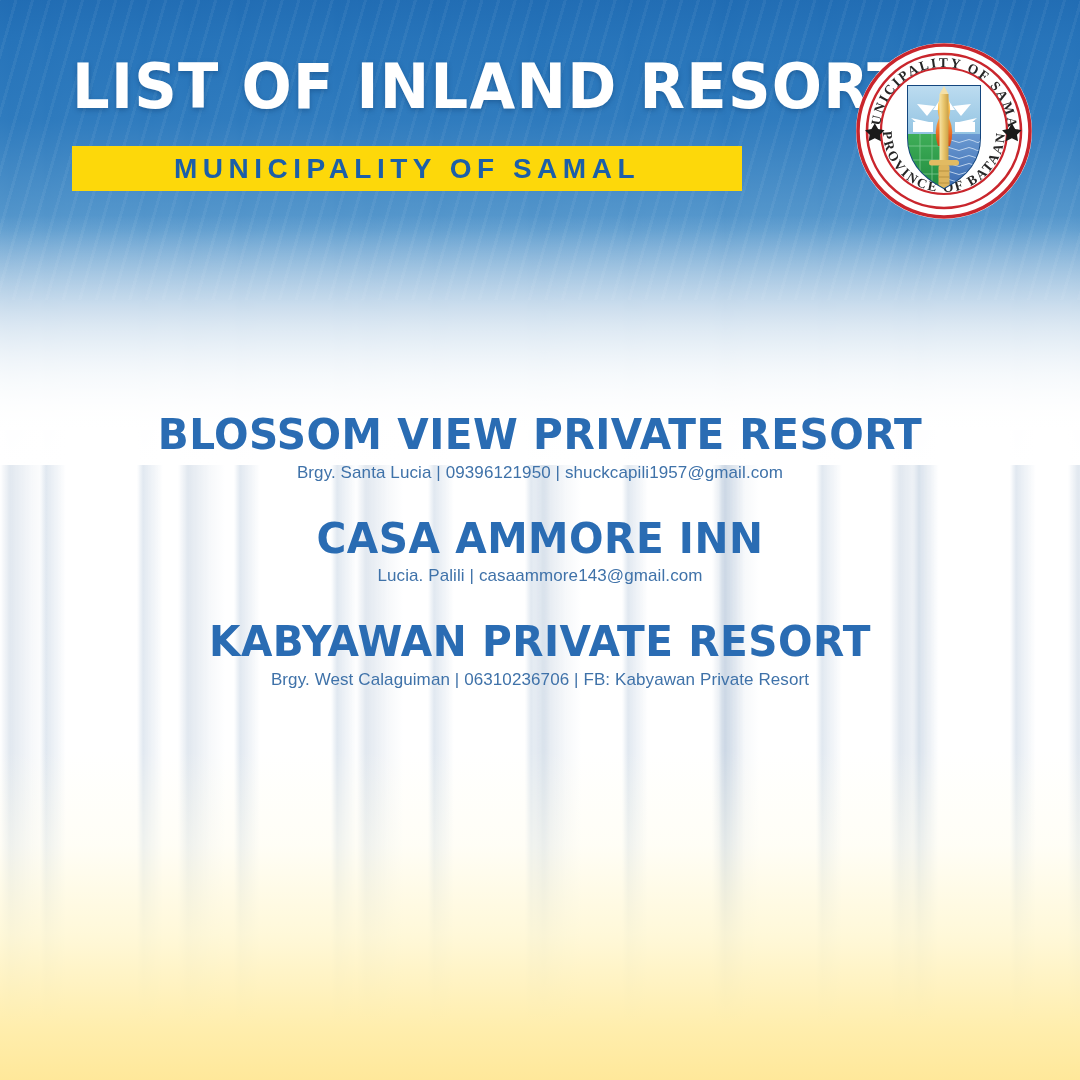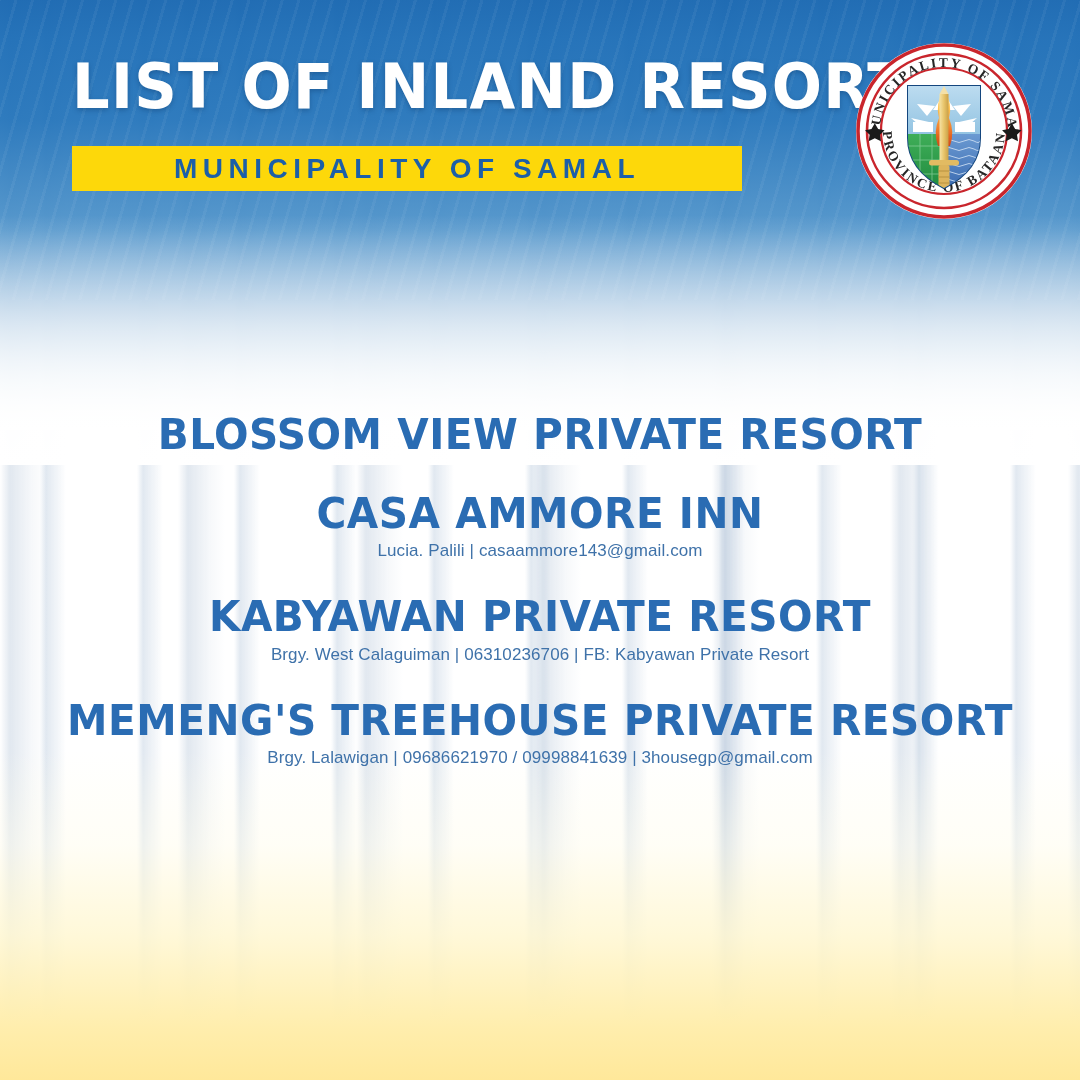--- a/index.html
+++ b/index.html
@@ -283,32 +283,29 @@
           </g>
         </g>
       </svg>
     </div>
   </div>
 
   <div class="listings">
 
     <div class="entry">
       <div class="entry-name">BLOSSOM VIEW PRIVATE RESORT</div>
+      <div class="entry-details">Brgy. Santa Lucia | 09396121950 | shuckcapili1957@gmail.com</div>
     </div>
 
     <div class="entry">
       <div class="entry-name">CASA AMMORE INN</div>
       <div class="entry-details">Lucia. Palili | casaammore143@gmail.com</div>
     </div>
 
     <div class="entry">
       <div class="entry-name">KABYAWAN PRIVATE RESORT</div>
       <div class="entry-details">Brgy. West Calaguiman | 06310236706 | FB: Kabyawan Private Resort</div>
     </div>
 
-    <div class="entry">
-      <div class="entry-name">MEMENG'S TREEHOUSE PRIVATE RESORT</div>
-      <div class="entry-details">Brgy. Lalawigan | 09686621970 / 09998841639 | 3housegp@gmail.com</div>
-    </div>
 
 
   </div>
 </div>
 
 </body></html>

